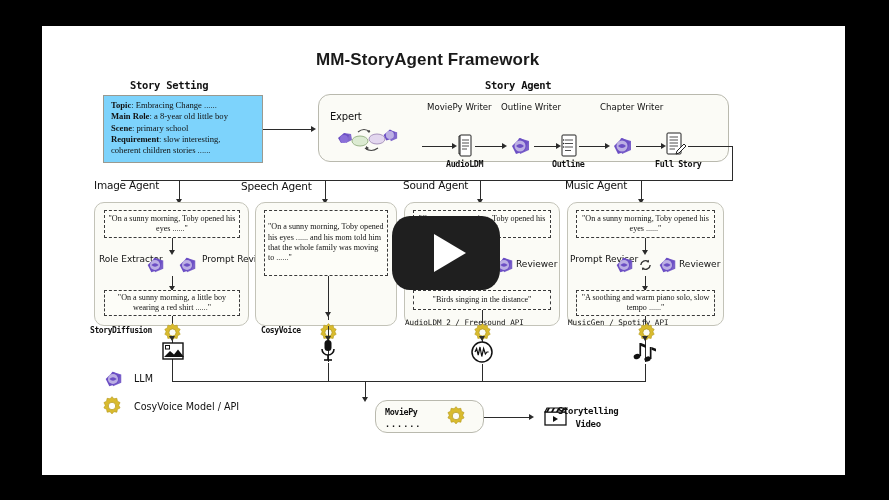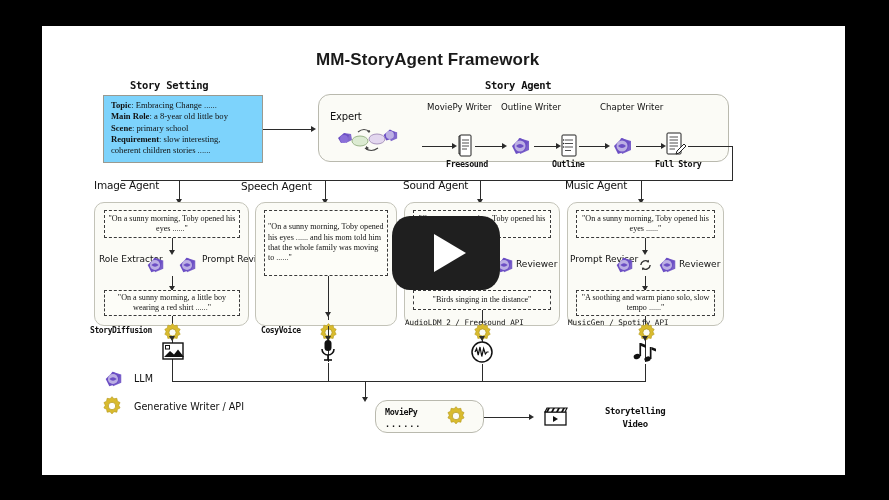--- a/index.html
+++ b/index.html
@@ -206,21 +206,21 @@
     <svg class="abs" style="left:414px; top:108px;" width="18" height="24" viewBox="0 0 18 24">
       <path d="M3 2 q3-1 5 1 v18 q-2-2-5-1 z" fill="#fff" stroke="#222" stroke-width="1"></path>
       <rect x="4" y="1" width="11" height="21" rx="1" fill="#fff" stroke="#222" stroke-width="1"></rect>
       <g stroke="#222" stroke-width=".8">
         <line x1="6" y1="6" x2="13" y2="6"></line>
           <line x1="6" y1="9" x2="13" y2="9"></line>
         <line x1="6" y1="12" x2="13" y2="12"></line>
           <line x1="6" y1="15" x2="11" y2="15"></line>
       </g>
     </svg>
-    <div class="abs art-label" style="left:404px; top:133px; font-size:8.4px;">Freesound</div>
+    <div class="abs art-label" style="left:404px; top:133px; font-size:8.4px;">AudioLDM</div>
 
     <div class="abs ln-h" style="left:433px; top:120px; width:27px;"></div>
     <div class="abs arrow-r" style="left:460px; top:117px;"></div>
 
     <div class="abs writer-label" style="left:459px; top:76px;">Outline Writer</div>
     <svg class="abs" style="left:465px; top:108px;" width="26" height="24" viewBox="0 0 26 24">
       <g fill="#6c4fc4">
         <path d="M5 12 l8-8 8 4 -3 9 -9 3 z"></path>
         <path d="M12 4 l10 3 0 9 -9 4 -3-9 z" opacity=".9"></path>
         <circle cx="13" cy="12" r="5.5" fill="#fff" opacity=".55"></circle>
@@ -476,21 +476,21 @@
         <circle cx="13" cy="12" r="5.5" fill="#fff" opacity=".55"></circle>
         <path d="M9 12 q4-4 8 0 q-4 4 -8 0" fill="#6c4fc4"></path>
       </g>
     </svg>
     <div class="abs legend-txt" style="left:92px; top:347px;">LLM</div>
 
     <svg class="abs" style="left:59px; top:369px;" width="22" height="22" viewBox="0 0 24 24">
       <path d="M12 1.8 l2.1 2.4 3.2-.6 .6 3.2 2.9 1.5 -1.5 2.9 1.5 2.9 -2.9 1.5 -.6 3.2 -3.2-.6 -2.1 2.4 -2.1-2.4 -3.2 .6 -.6-3.2 -2.9-1.5 1.5-2.9 -1.5-2.9 2.9-1.5 .6-3.2 3.2 .6 z" fill="#d9bb2e" stroke="#b59a1f" stroke-width=".7"></path>
       <circle cx="12" cy="12" r="4.1" fill="#fff" stroke="#b59a1f" stroke-width=".9"></circle>
     </svg>
-    <div class="abs legend-txt" style="left:92px; top:375px;">Generative Writer / API</div>
+    <div class="abs legend-txt" style="left:92px; top:375px;">CosyVoice Model / API</div>
 
 
     <div class="abs round-box" style="left:333px; top:374px; width:109px; height:33px;"></div>
     <div class="abs art-label" style="left:343px; top:381px; font-size:8.4px;">MoviePy</div>
     <div class="abs art-label" style="left:343px; top:393px; font-size:8.4px; letter-spacing:1px;">......</div>
     <svg class="abs" style="left:403px; top:379px;" width="22" height="22" viewBox="0 0 24 24">
       <path d="M12 1.8 l2.1 2.4 3.2-.6 .6 3.2 2.9 1.5 -1.5 2.9 1.5 2.9 -2.9 1.5 -.6 3.2 -3.2-.6 -2.1 2.4 -2.1-2.4 -3.2 .6 -.6-3.2 -2.9-1.5 1.5-2.9 -1.5-2.9 2.9-1.5 .6-3.2 3.2 .6 z" fill="#d9bb2e" stroke="#b59a1f" stroke-width=".7"></path>
       <circle cx="12" cy="12" r="4.1" fill="#fbfbf6" stroke="#b59a1f" stroke-width=".9"></circle>
     </svg>
 
@@ -501,21 +501,21 @@
       <rect x="2" y="7" width="21" height="13" fill="#fff" stroke="#111" stroke-width="1.3"></rect>
       <path d="M2 7 l2-4 20 0 -2 4 z" fill="#fff" stroke="#111" stroke-width="1.2"></path>
       <g fill="#111">
         <path d="M5 3 l2 0 -2 4 -2 0 z"></path>
           <path d="M10 3 l2 0 -2 4 -2 0 z"></path>
         <path d="M15 3 l2 0 -2 4 -2 0 z"></path>
           <path d="M20 3 l2 0 -2 4 -2 0 z"></path>
       </g>
       <path d="M10 11 l5 3 -5 3 z" fill="#111"></path>
     </svg>
-    <div class="abs" style="left:563px; top:380px; text-align:center;">
+    <div class="abs" style="left:516px; top:380px; text-align:center;">
       <div class="art-label" style="font-size:9px;">Storytelling</div>
       <div class="art-label" style="font-size:9px; margin-top:3px; text-align:center;">Video</div>
     </div>
 
   </div>
 
   <div id="play-overlay" aria-label="Play">
     <div class="tri"></div>
   </div>
 

